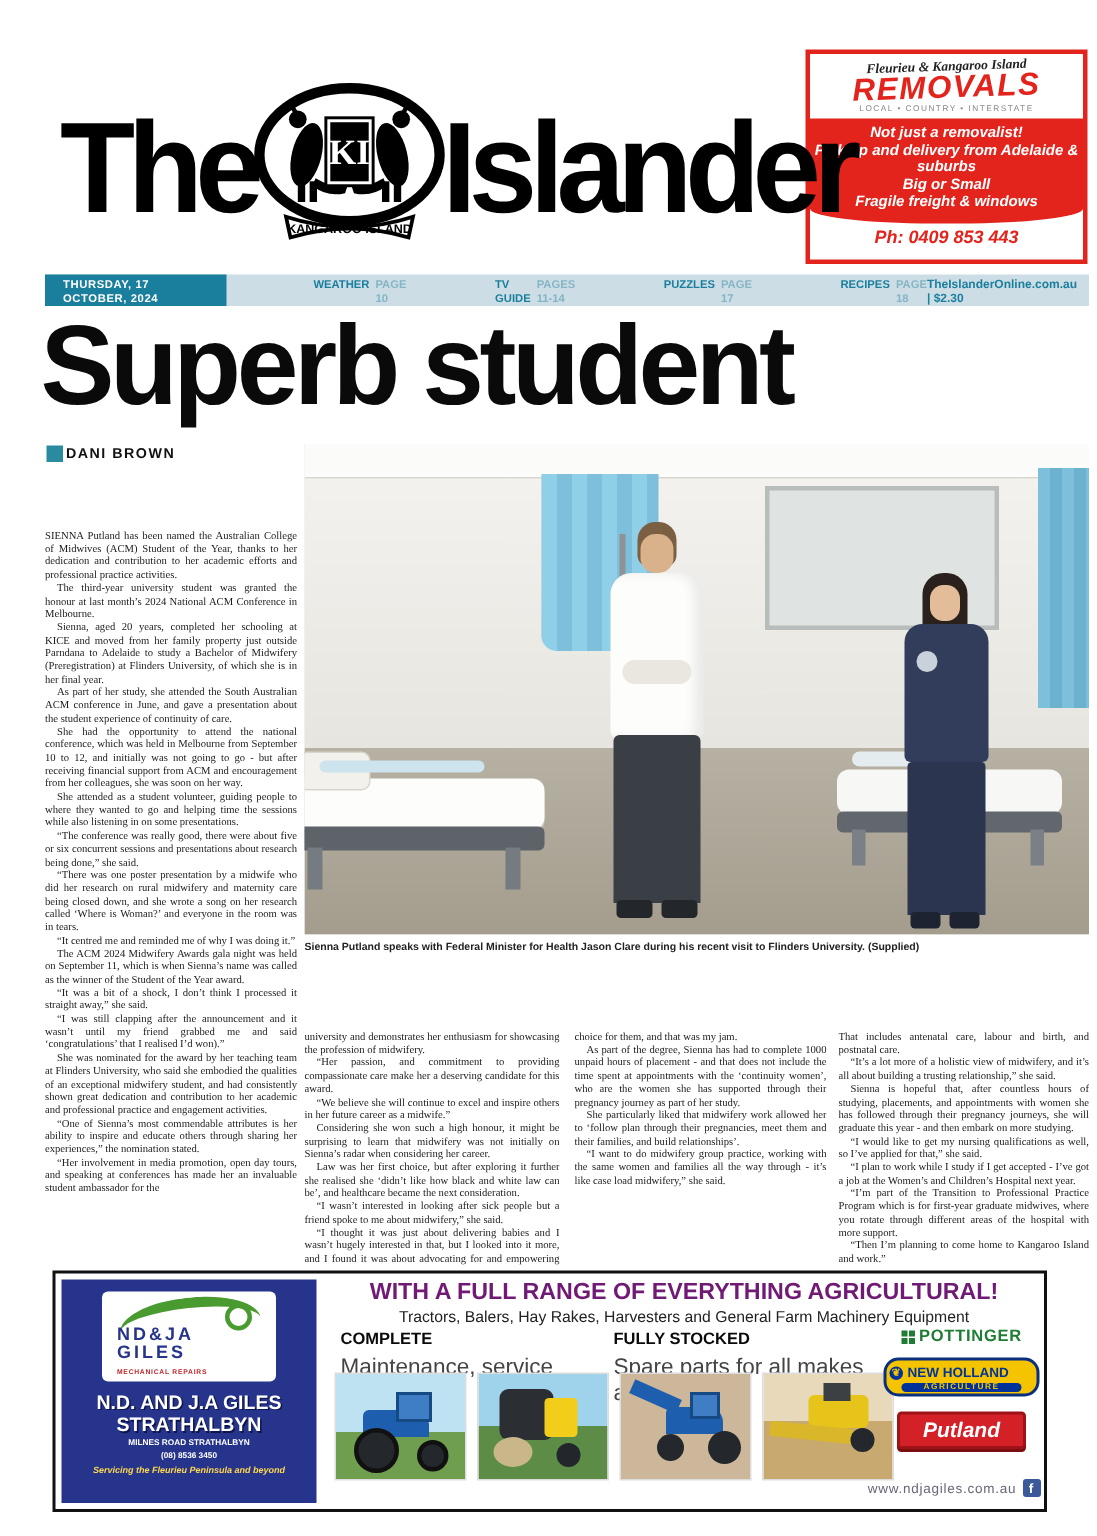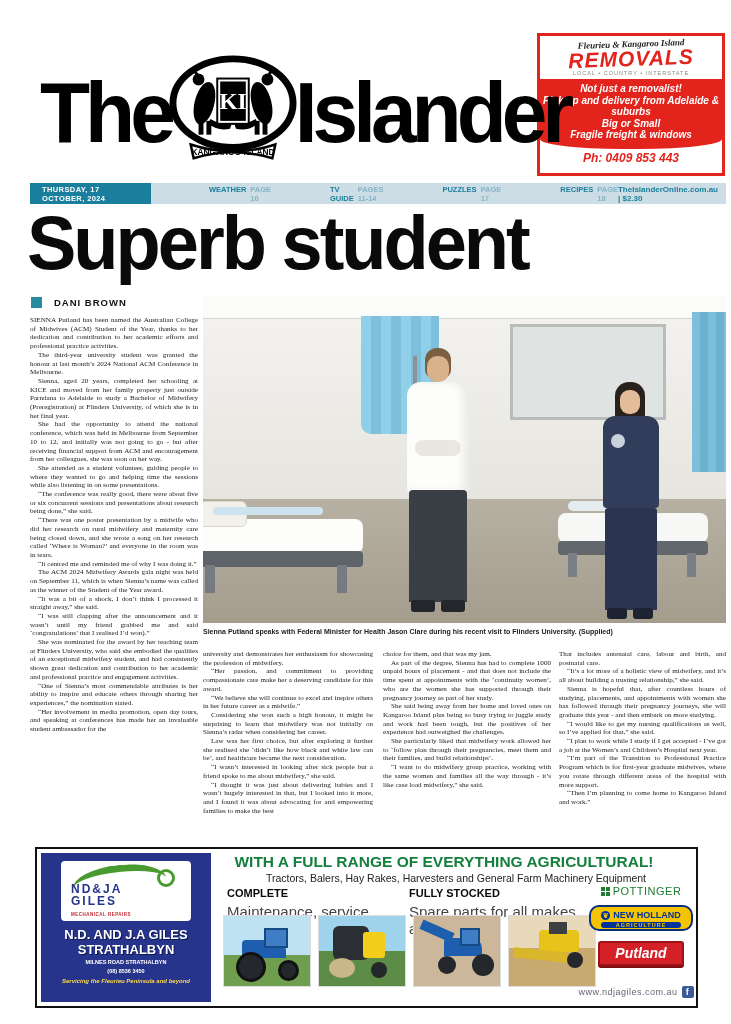--- a/index.html
+++ b/index.html
@@ -29,72 +29,72 @@
   #datebox{background:#1a7f9c;color:#fff;font-size:7.5px;font-weight:bold;height:100%;
     display:flex;align-items:center;padding:0 12px;letter-spacing:.4px;}
   #navitems{display:flex;gap:15px;margin-left:14px;}
   .nav-item{display:flex;gap:4px;font-size:7.5px;font-weight:bold;margin-left:44px;}
   .nav-label{color:#1a7f9c;}
   .nav-page{color:#85b5c6;}
   #bar-right{margin-left:auto;padding-right:8px;font-size:8px;font-weight:bold;color:#1a7f9c;}
   
   #headline{position:absolute;left:27px;top:203px;width:700px;font-size:74px;font-weight:bold;
     letter-spacing:-3px;line-height:82px;color:#0a0a0a;transform:scaleY(1.02);}
-  #byline{position:absolute;left:31px;top:297px;display:flex;align-items:center;gap:12px;}
+  #byline{position:absolute;left:31px;top:297px;display:flex;align-items:center;gap:2px;}
   #byline .sq{width:11px;height:11px;background:#2a8aa0;}
   #byline .nm{font-size:9.5px;font-weight:bold;letter-spacing:1px;color:#111;}
   
   .col{position:absolute;font-family:"Liberation Serif",serif;font-size:7.1px;line-height:8.7px;
     text-align:justify;color:#1a1a1a;overflow:hidden;}
   .col p{margin:0;text-indent:8px;}
-  .col p:nth-of-type(1){text-indent:0;}
+  .col p:nth-of-type(1){text-indent:0;margin-top:37px;}
   #col1{left:30px;top:316px;width:168px;height:546px;}
   #col2{left:203px;top:650px;width:170px;height:194px;}
   #col3{left:383px;top:650px;width:168px;height:194px;}
   #col4{left:559px;top:650px;width:167px;height:194px;}
   
   #photo{position:absolute;left:203px;top:296px;width:523px;height:327px;overflow:hidden;background:#e9e7e1;}
   .ph{position:absolute;}
   #caption{position:absolute;left:203px;top:628px;width:523px;font-size:7px;color:#222;font-weight:bold;}
   
   #bottomad{position:absolute;left:35px;top:847px;width:663px;height:161px;border:2px solid #111;
     background:#fff;box-sizing:border-box;overflow:hidden;}
   #giles-panel{position:absolute;left:4px;top:4px;bottom:4px;width:170px;background:#27348b;
     text-align:center;color:#fff;}
-  #giles-logo{width:130px;height:60px;background:#fff;border-radius:4px;margin:8px auto 6px;
+  #giles-logo{width:116px;height:60px;background:#fff;border-radius:4px;margin:8px auto 6px;
     position:relative;overflow:hidden;}
   .gl-swoosh{position:absolute;left:12px;top:4px;width:94px;height:30px;
     border:0 solid transparent;border-top:7px solid #4a9b2f;border-radius:50%;transform:rotate(-6deg);}
   .gl-eye{position:absolute;right:16px;top:8px;width:12px;height:12px;border:3px solid #4a9b2f;border-radius:50%;}
   .gl-txt{position:absolute;left:10px;top:22px;color:#27348b;font-weight:bold;font-size:12px;
     line-height:12px;letter-spacing:2px;text-align:left;}
   .gl-sub{position:absolute;left:10px;bottom:4px;font-size:4.5px;color:#c0272d;font-weight:bold;letter-spacing:.5px;}
   .giles-name{font-size:13px;font-weight:bold;color:#fff;text-shadow:1px 1px 0 #0c154d;line-height:15px;}
   .giles-addr{font-size:5.5px;font-weight:bold;color:#fff;line-height:7px;margin-top:2px;}
   .giles-tag{font-size:6px;font-style:italic;font-weight:bold;color:#ffd84d;margin-top:3px;}
-  #ad-head{position:absolute;left:168px;top:4px;width:478px;text-align:center;
-    font-size:15.5px;font-weight:bold;color:#15803d;}
+  #ad-head{position:absolute;left:180px;top:4px;width:478px;text-align:center;
+    font-size:15.5px;font-weight:bold;color:#701a75;}
   #ad-sub{position:absolute;left:180px;top:23px;width:478px;text-align:center;font-size:10.5px;color:#222;}
   .ad-section{position:absolute;top:38px;width:170px;}
   .ad-sec-title{font-size:11px;font-weight:bold;color:#0a0a0a;}
   .ad-sec-desc{font-size:15px;color:#444;margin-top:4px;}
   #sec1{left:190px;} #sec2{left:372px;}
   #machines{position:absolute;left:186px;top:66px;display:flex;gap:7px;}
   .machine{width:86px;height:70px;position:relative;overflow:hidden;border:1px solid #ddd;}
   #brands{position:absolute;left:552px;top:36px;width:104px;text-align:center;}
   .brand-pott{display:flex;align-items:center;justify-content:center;gap:3px;
-    color:#1e7d33;font-weight:normal;font-size:11px;letter-spacing:.5px;}
+    color:#1e7d33;font-weight:bold;font-size:11px;letter-spacing:.5px;}
   .pott-icon{width:9px;height:9px;background:
     linear-gradient(#1e7d33,#1e7d33) 0 0/4px 4px no-repeat,
     linear-gradient(#1e7d33,#1e7d33) 5px 0/4px 4px no-repeat,
     linear-gradient(#1e7d33,#1e7d33) 0 5px/4px 4px no-repeat,
     linear-gradient(#1e7d33,#1e7d33) 5px 5px/4px 4px no-repeat;}
   .brand-nh{margin:8px auto 0;width:96px;border-radius:10px;background:#f5c400;
     border:2px solid #0a2f7e;padding:3px 2px 1px;}
-  .nh-row{display:flex;align-items:center;justify-content:center;gap:3px;
+  .nh-row{display:flex;align-items:center;gap:3px;
     color:#00339a;font-weight:bold;font-size:9px;}
   .nh-leaf{width:9px;height:9px;border-radius:50%;background:#00339a;color:#f5c400;
     font-size:7px;line-height:9px;}
   .nh-ag{background:#00339a;color:#f5c400;font-size:5.5px;font-weight:bold;border-radius:4px;
     margin:2px 8px 0;letter-spacing:1px;}
   .brand-silvan{margin:10px auto 0;width:82px;background:#d42027;color:#fff;font-weight:bold;
     font-style:italic;font-size:14px;padding:2px 0 3px;border:2px solid #9e1318;border-radius:3px;
     box-shadow:0 2px 0 #7c0e12;}
   #ad-web{position:absolute;left:540px;bottom:8px;width:118px;display:flex;align-items:center;
     justify-content:center;gap:4px;font-size:9px;color:#667;letter-spacing:.5px;}
@@ -188,20 +188,21 @@
   <div id="byline">
     <span class="sq"></span>
     <span class="nm">DANI BROWN</span>
   </div>
 
   <div id="col1" class="col">
 
   <p>SIENNA Putland has been named the Australian College of Midwives (ACM) Student of the Year, thanks to her dedication and contribution to her academic efforts and professional practice activities.</p>
       <p>The third-year university student was granted the honour at last month’s 2024 National ACM Conference in Melbourne.</p>
       <p>Sienna, aged 20 years, completed her schooling at KICE and moved from her family property just outside Parndana to Adelaide to study a Bachelor of Midwifery (Preregistration) at Flinders University, of which she is in her final year.</p>
+      <p>As part of her study, she attended the South Australian ACM conference in June, and gave a presentation about the student experience of continuity of care.</p>
       <p>She had the opportunity to attend the national conference, which was held in Melbourne from September 10 to 12, and initially was not going to go - but after receiving financial support from ACM and encouragement from her colleagues, she was soon on her way.</p>
       <p>She attended as a student volunteer, guiding people to where they wanted to go and helping time the sessions while also listening in on some presentations.</p>
       <p>“The conference was really good, there were about five or six concurrent sessions and presentations about research being done,” she said.</p>
       <p>“There was one poster presentation by a midwife who did her research on rural midwifery and maternity care being closed down, and she wrote a song on her research called ‘Where is Woman?’ and everyone in the room was in tears.</p>
       <p>“It centred me and reminded me of why I was doing it.”</p>
       <p>The ACM 2024 Midwifery Awards gala night was held on September 11, which is when Sienna’s name was called as the winner of the Student of the Year award.</p>
       <p>“It was a bit of a shock, I don’t think I processed it straight away,” she said.</p>
       <p>“I was still clapping after the announcement and it wasn’t until my friend grabbed me and said ‘congratulations’ that I realised I’d won).”</p>
       <p>She was nominated for the award by her teaching team at Flinders University, who said she embodied the qualities of an exceptional midwifery student, and had consistently shown great dedication and contribution to her academic and professional practice and engagement activities.</p>
       <p>“One of Sienna’s most commendable attributes is her ability to inspire and educate others through sharing her experiences,” the nomination stated.</p>
@@ -262,21 +263,20 @@
       <p>“We believe she will continue to excel and inspire others in her future career as a midwife.”</p>
       <p>Considering she won such a high honour, it might be surprising to learn that midwifery was not initially on Sienna’s radar when considering her career.</p>
       <p>Law was her first choice, but after exploring it further she realised she ‘didn’t like how black and white law can be’, and healthcare became the next consideration.</p>
       <p>“I wasn’t interested in looking after sick people but a friend spoke to me about midwifery,” she said.</p>
       <p>“I thought it was just about delivering babies and I wasn’t hugely interested in that, but I looked into it more, and I found it was about advocating for and empowering families to make the best</p>
     </div>
   <div id="col3" class="col">
 
   <p>choice for them, and that was my jam.</p>
       <p>As part of the degree, Sienna has had to complete 1000 unpaid hours of placement - and that does not include the time spent at appointments with the ‘continuity women’, who are the women she has supported through their pregnancy journey as part of her study.</p>
-      <p>She said being away from her home and loved ones on Kangaroo Island plus being so busy trying to juggle study and work had been tough, but the positives of her experience had outweighed the challenges.</p>
       <p>She particularly liked that midwifery work allowed her to ‘follow plan through their pregnancies, meet them and their families, and build relationships’.</p>
       <p>“I want to do midwifery group practice, working with the same women and families all the way through - it’s like case load midwifery,” she said.</p>
     </div>
   <div id="col4" class="col">
 
   <p>That includes antenatal care, labour and birth, and postnatal care.</p>
       <p>“It’s a lot more of a holistic view of midwifery, and it’s all about building a trusting relationship,” she said.</p>
       <p>Sienna is hopeful that, after countless hours of studying, placements, and appointments with women she has followed through their pregnancy journeys, she will graduate this year - and then embark on more studying.</p>
       <p>“I would like to get my nursing qualifications as well, so I’ve applied for that,” she said.</p>
       <p>“I plan to work while I study if I get accepted - I’ve got a job at the Women’s and Children’s Hospital next year.</p>

